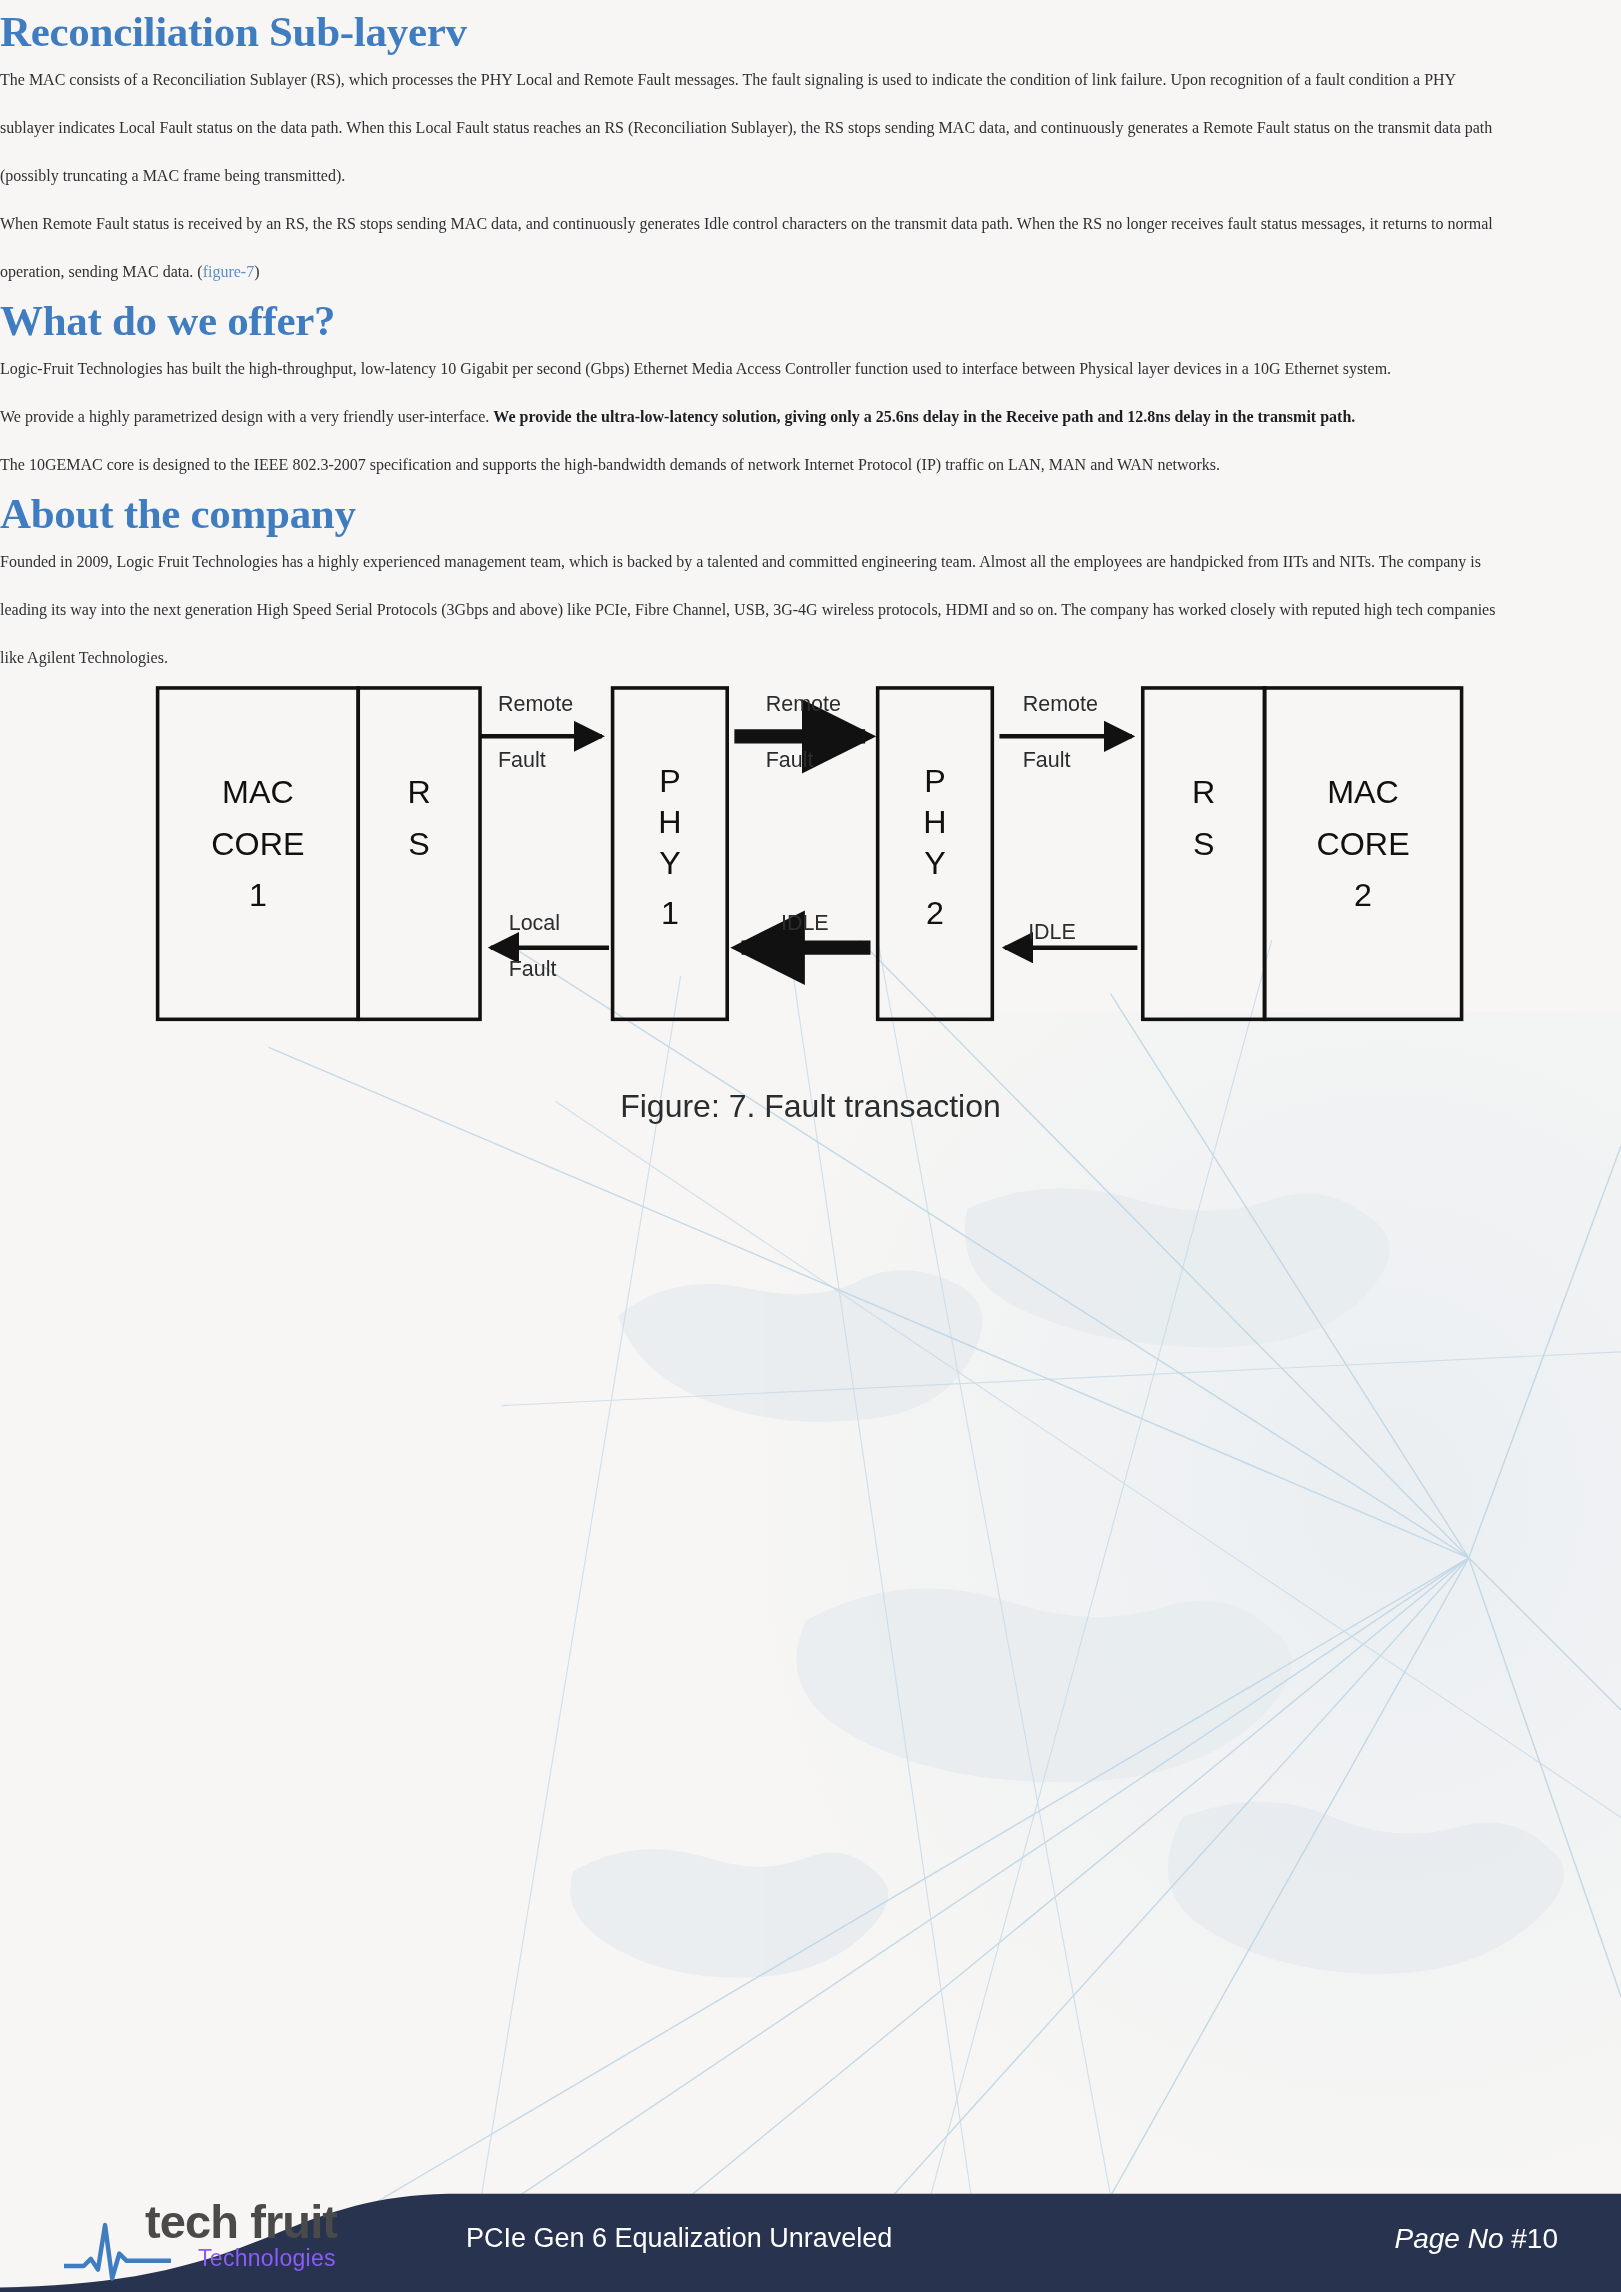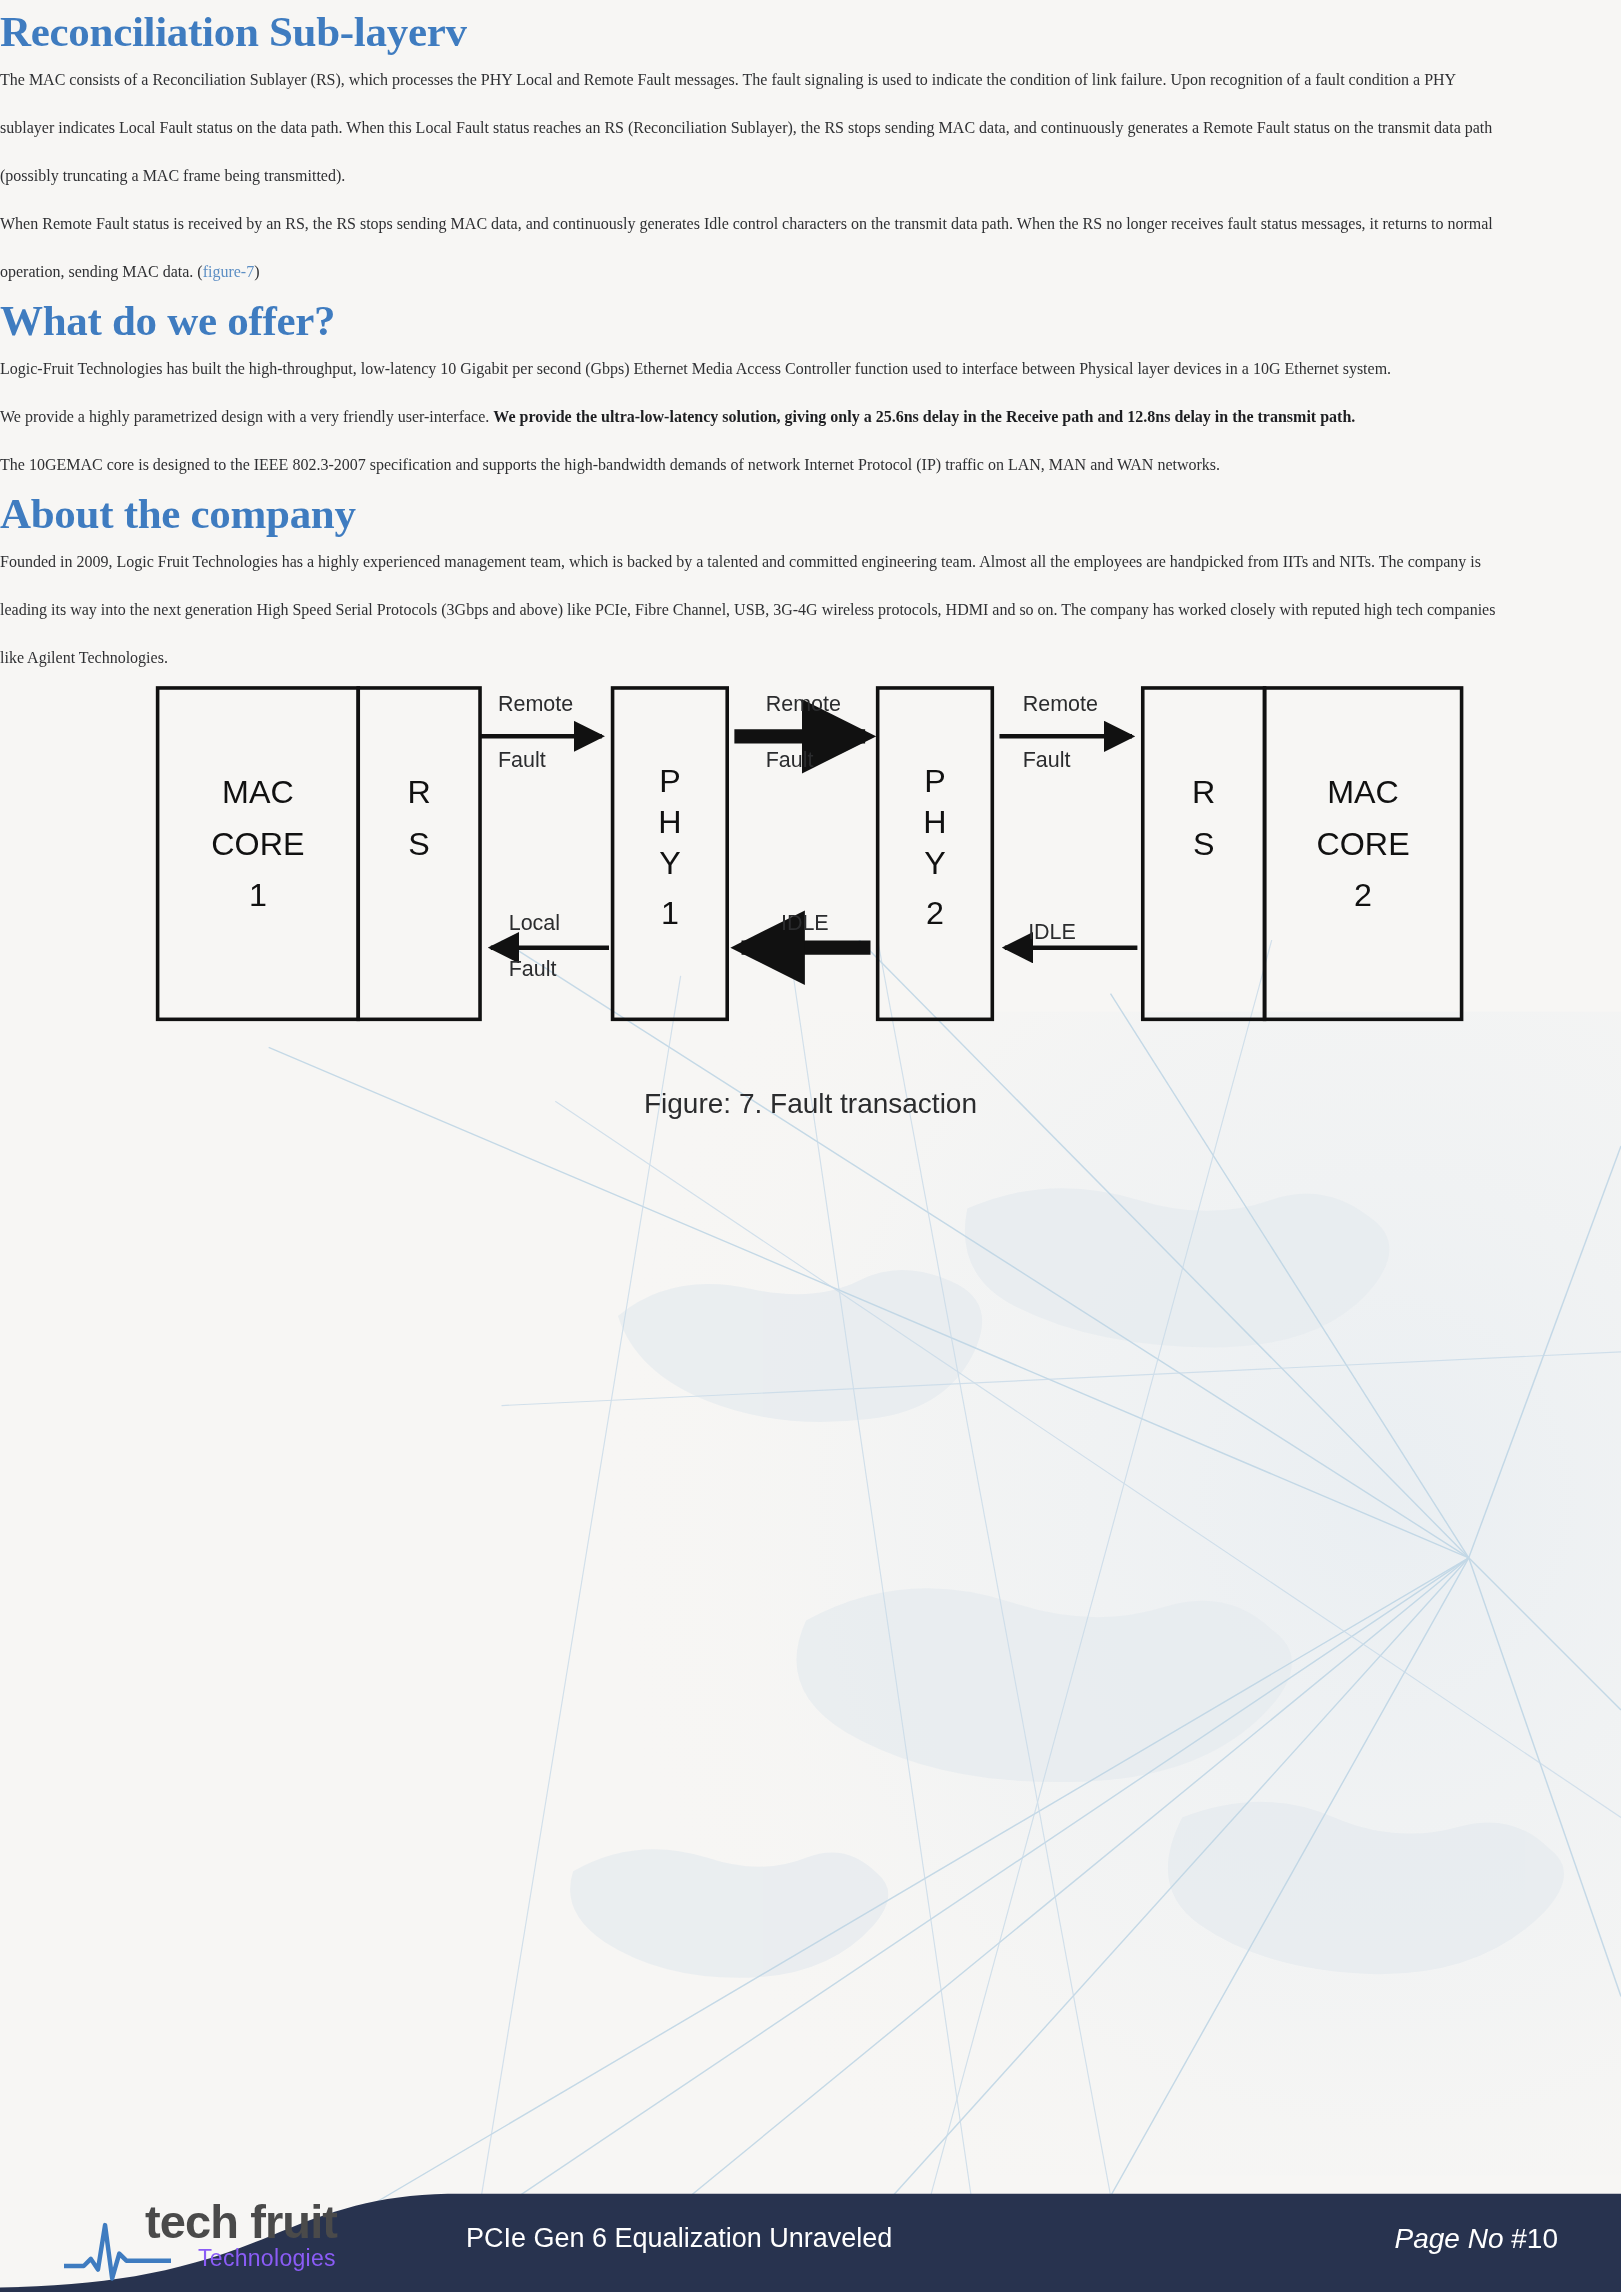--- a/index.html
+++ b/index.html
@@ -63,21 +63,21 @@
     z-index: 3;
     pointer-events: none;
   }
 
   .fig-caption {
     position: absolute;
     left: 0; top: 1088px;
     width: 1621px;
     text-align: center;
     font-family: "Liberation Sans", sans-serif;
-    font-size: 28px;
+    font-size: 32px;
     color: #2b2c2e;
     z-index: 4;
   }
 
   
   #footer {
     position: absolute;
     left: 0; top: 2167px;
     width: 1621px; height: 125px;
     z-index: 6;

